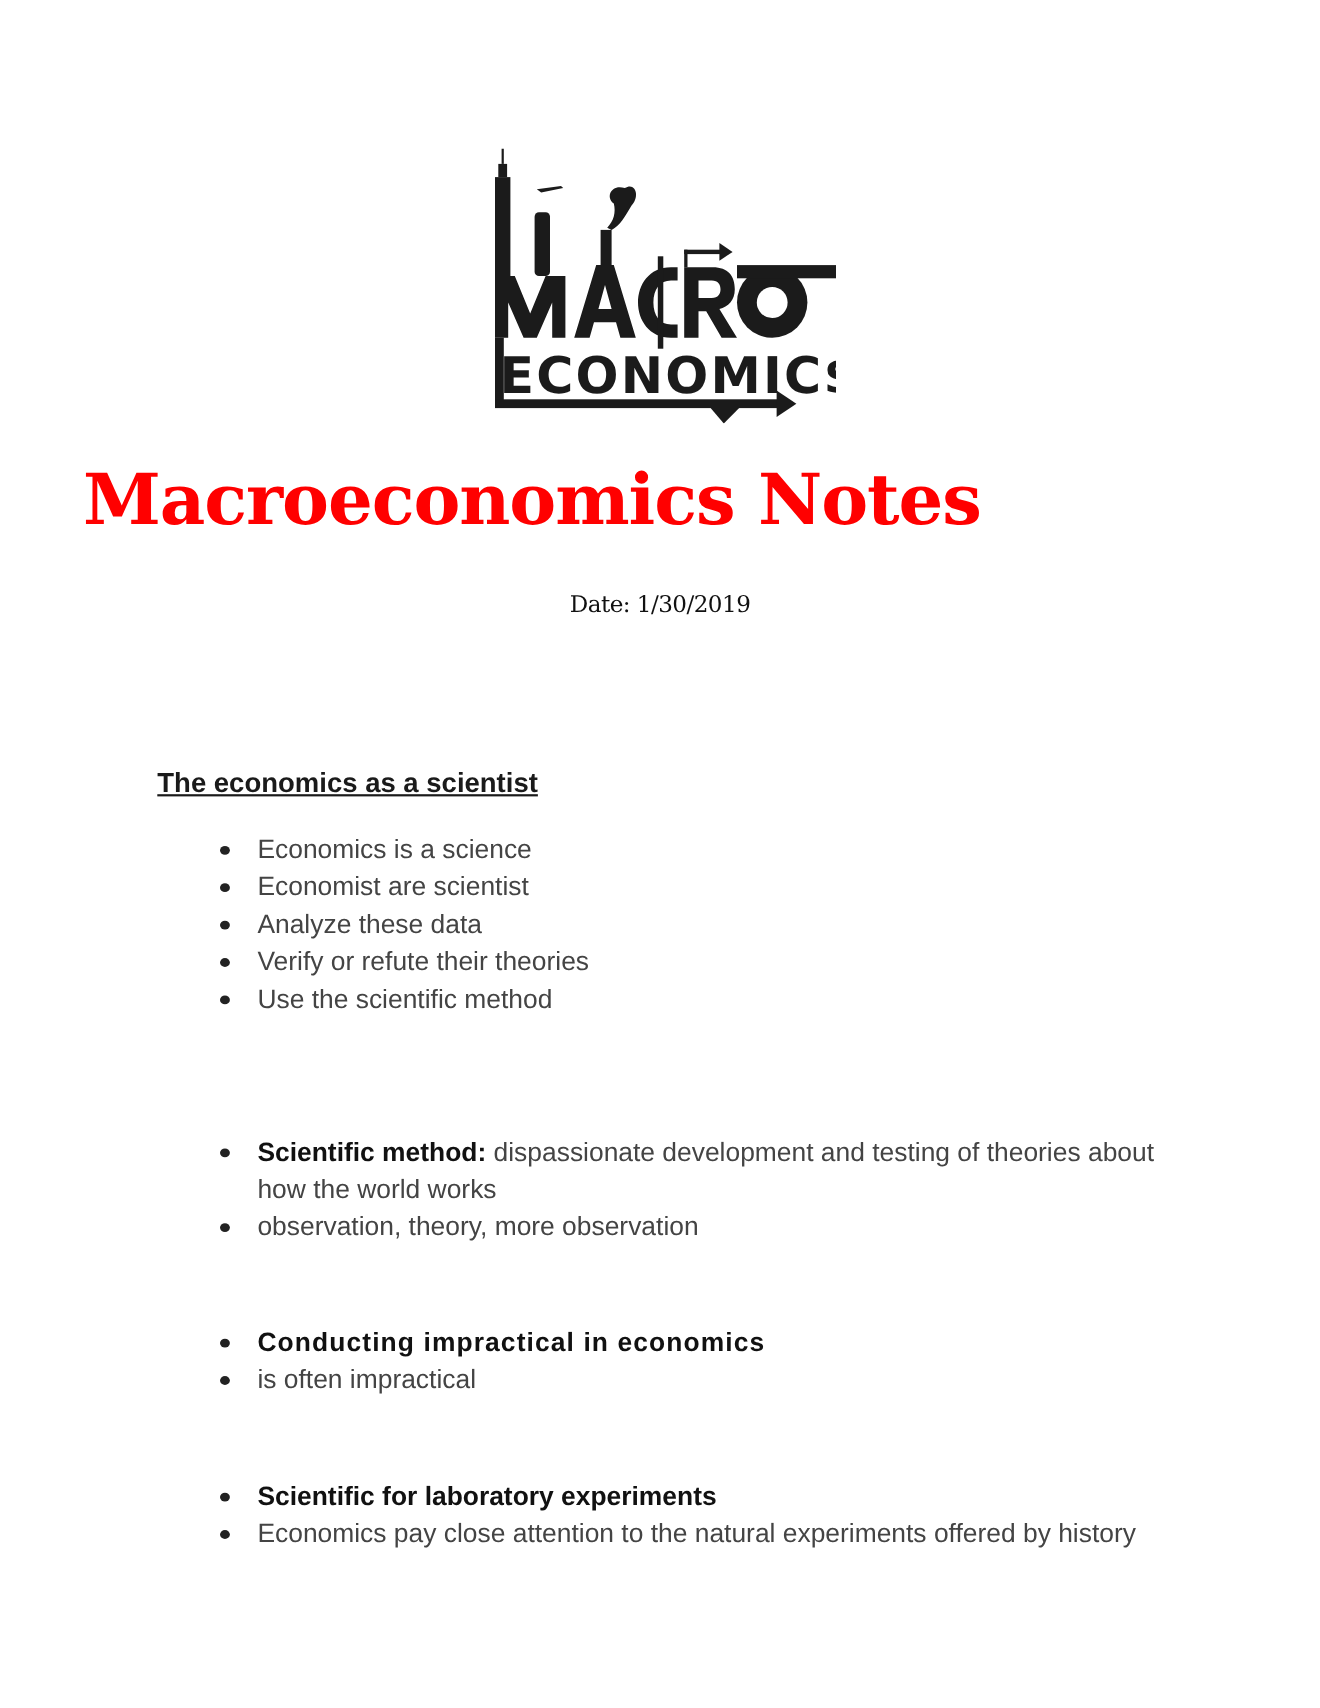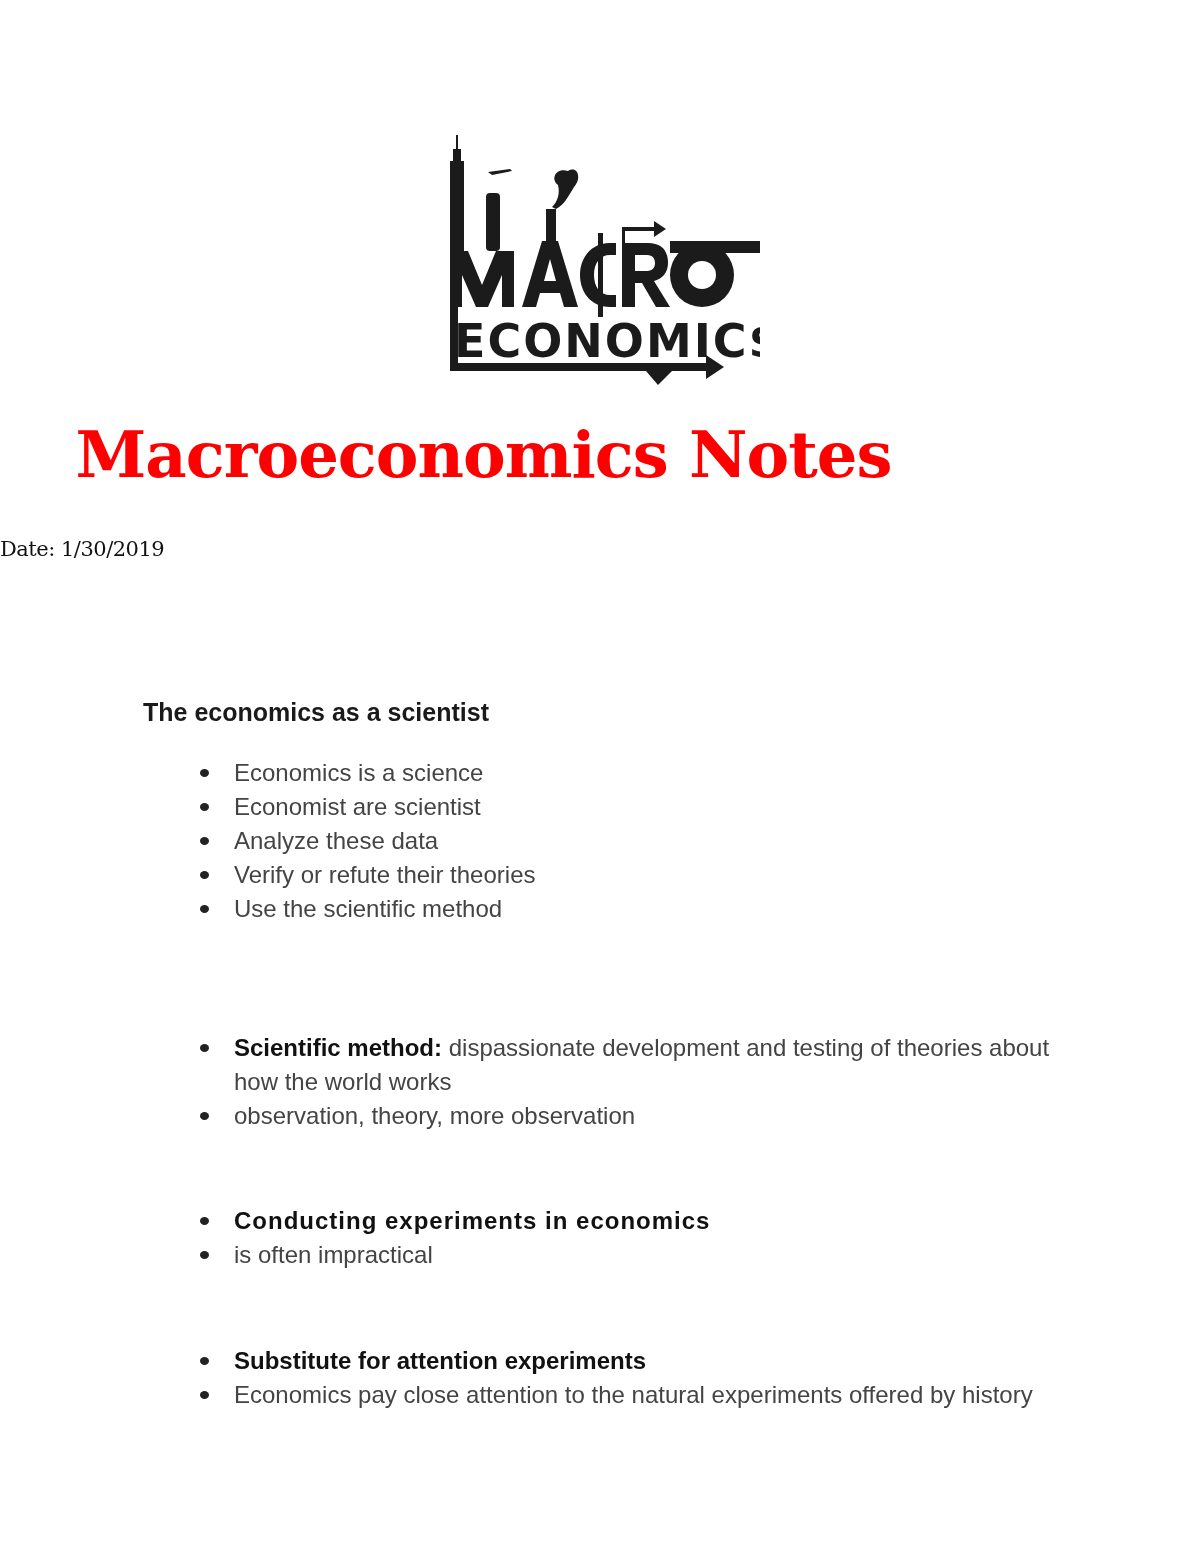--- a/index.html
+++ b/index.html
@@ -7,21 +7,21 @@
     .page { position: absolute; left: 0; top: 0; width: 1200px; height: 1553px; background: #fff; }
 
     .logo { position: absolute; left: 440px; top: 135px; width: 320px; height: 250px; }
 
     .title {
       position: absolute; left: 0; width: 967px; top: 410px; text-align: center;
       font-family: "DejaVu Serif", serif; font-weight: bold; font-size: 64px;
       color: #ff0000; letter-spacing: -1px; line-height: 90px;
     }
     .date {
-      position: absolute; left: 0; width: 1200px; top: 537px; 
+      position: absolute; left: 0; width: 1200px; top: 537px; text-align: center;
       font-family: "DejaVu Serif", serif; font-size: 21px; color: #111;
       letter-spacing: -0.5px;
     }
 
     .heading {
       position: absolute; left: 143px; top: 698px;
       font-family: "Liberation Sans", sans-serif; font-weight: bold; font-size: 25px;
       color: #1a1a1a;
     }
 
@@ -86,38 +86,38 @@
         <path d="M266 220 L284 232 L266 244 Z"></path>
         <path d="M206 236 L218 250 L232 236 Z"></path>
       </g>
     </svg>
   </div>
 
   <h1 class="title" style="margin:0;">Macroeconomics Notes</h1>
 
   <div class="date">Date: 1/30/2019</div>
 
-  <h2 class="heading" style="margin:0;">The economics as a scientist</h2>
+  <h2 class="heading" style="margin:0;text-decoration:underline;">The economics as a scientist</h2>
 
   <ul class="list" id="list1">
     <li><span class="bullet"></span><span>Economics is a science</span></li>
     <li><span class="bullet"></span><span>Economist are scientist</span></li>
     <li><span class="bullet"></span><span>Analyze these data</span></li>
     <li><span class="bullet"></span><span>Verify or refute their theories</span></li>
     <li><span class="bullet"></span><span>Use the scientific method</span></li>
   </ul>
 
   <ul class="list" id="list2">
     <li><span class="bullet"></span><b>Scientific method:</b><span> dispassionate development and testing of theories about how the world works</span></li>
     <li><span class="bullet"></span><span>observation, theory, more observation</span></li>
   </ul>
 
   <ul class="list" id="list3">
-    <li><span class="bullet"></span><b style="letter-spacing:1px;">Conducting experiments in economics</b></li>
+    <li><span class="bullet"></span><b style="letter-spacing:1px;">Conducting impractical in economics</b></li>
     <li><span class="bullet"></span><span>is often impractical</span></li>
   </ul>
 
   <ul class="list" id="list4">
-    <li><span class="bullet"></span><b>Substitute for attention experiments</b></li>
+    <li><span class="bullet"></span><b>Scientific for laboratory experiments</b></li>
     <li><span class="bullet"></span><span>Economics pay close attention to the natural experiments offered by history</span></li>
   </ul>
 
 </div>
 
 </body></html>

